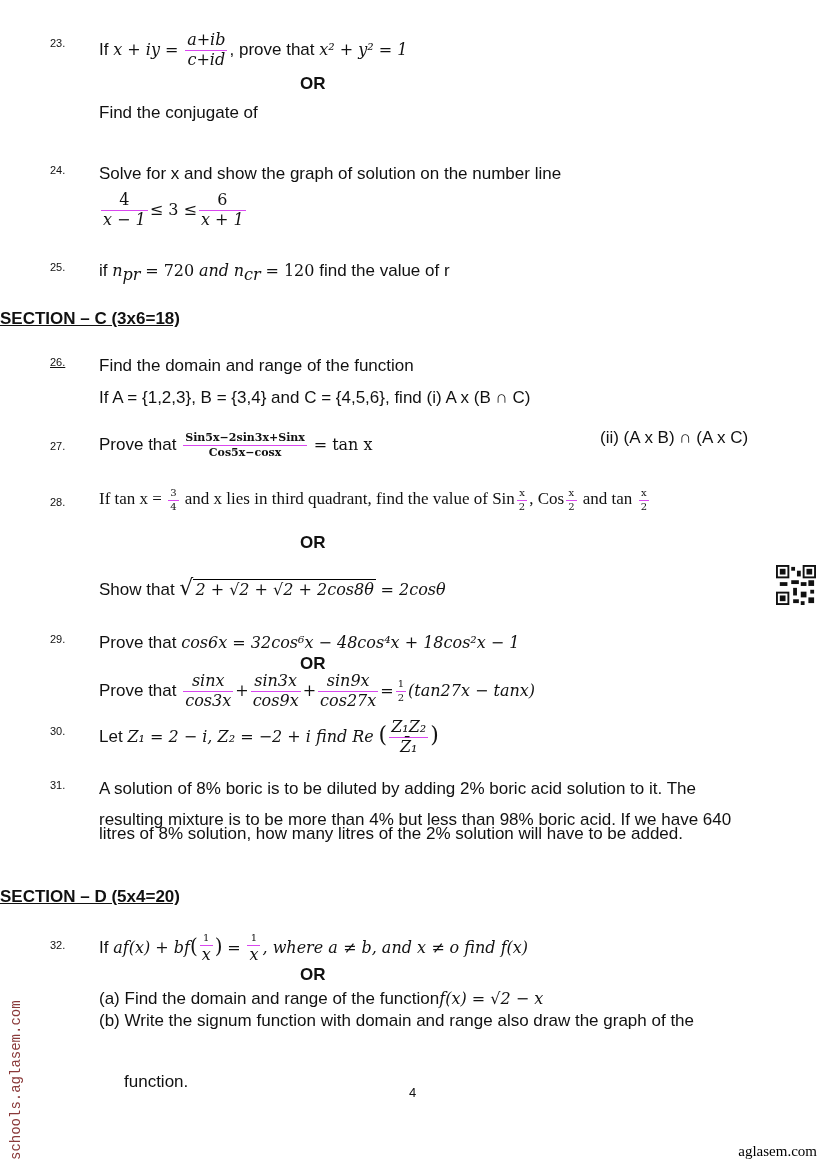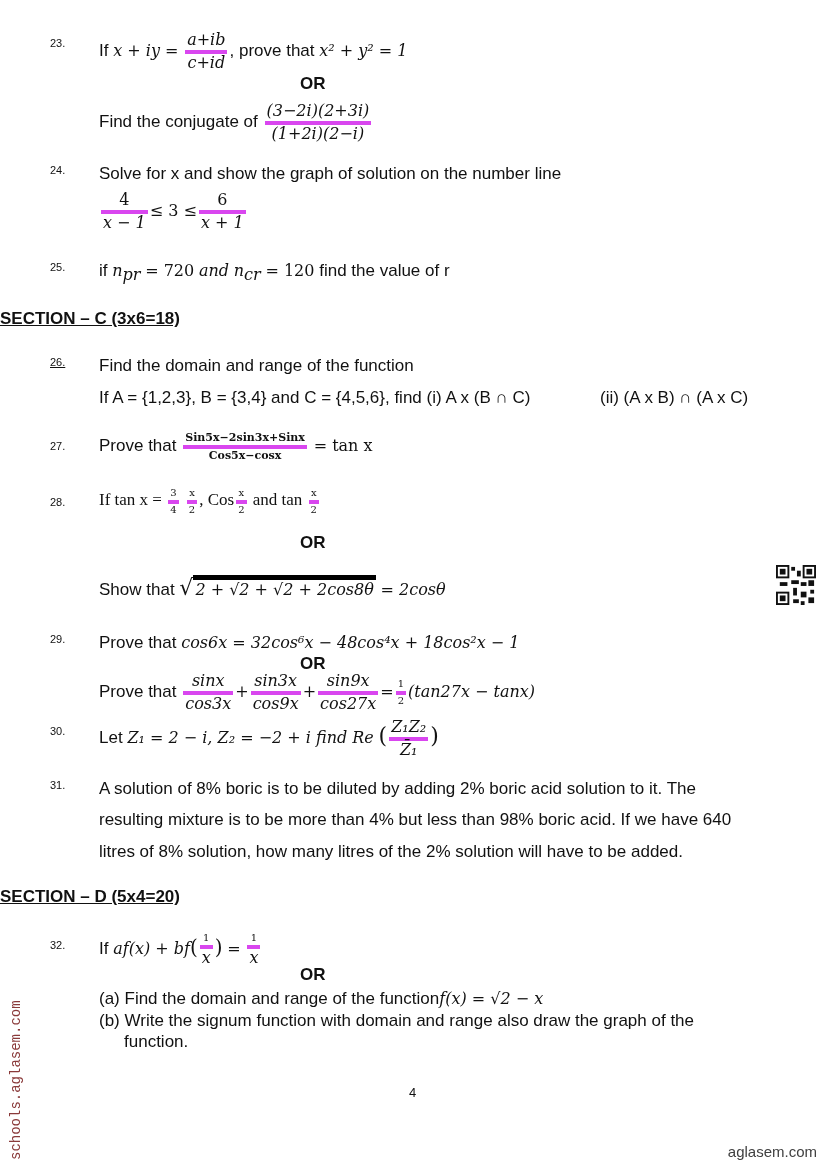--- a/index.html
+++ b/index.html
@@ -1,50 +1,49 @@
 <!DOCTYPE html>
 <html><head>
 <meta charset="utf-8">
 <style>
   html, body { margin:0; padding:0; background:#ffffff; }
   body { width:827px; height:1169px; position:relative; overflow:hidden; color:#111; font-family:"Liberation Sans", sans-serif; font-size:17px; }
-  .abs { position:absolute; white-space:nowrap; }
+  .abs { position:absolute; white-space:nowrap;margin-top:40px; }
   .qnum { position:absolute; left:50px; font-size:11px; }
   .txt { position:absolute; left:99px; font-size:17px; }
   .m { font-family:"DejaVu Serif", serif; font-style:italic; font-size:16px; }
   .mr { font-family:"DejaVu Serif", serif; font-size:16px; }
   .frac { display:inline-block; vertical-align:middle; text-align:center; font-family:"DejaVu Serif", serif; line-height:1.05; margin:0 2px; }
-  .frac .n { display:block; padding:0 2px 1px; border-bottom:4px solid #d946ef; }
+  .frac .n { display:block; padding:0 2px 1px; border-bottom:1px solid #d946ef; }
   .frac .d { display:block; padding:1px 2px 0; }
   .frac.s { font-size:10px; }
   .frac.b { font-size:17px; }
   .or { position:absolute; font-weight:bold; font-size:17px; }
   .section { position:absolute; font-weight:bold; font-size:17px; text-decoration:underline; left:0; width:827px; text-align:left; }
   .serif { font-family:"Liberation Serif", serif; font-size:17px; }
-  .sqrt { display:inline-block; border-top:5px solid #000000; padding:0 2px;text-align:center; }
+  .sqrt { display:inline-block; border-top:1px solid #000000; padding:0 2px;text-align:center; }
   .qr { position:absolute; left:776px; top:565px; width:40px; height:40px; }
   .vwater { position:absolute; left:8px; top:1160px; transform:rotate(-90deg); transform-origin:left top; font-family:"Liberation Mono", monospace; font-size:14px; color:#8a3a3a; }
-  .bwater { position:absolute; right:10px; top:1143px; font-family:Liberation Sans, sans-serif; font-size:15px; color:#404040; }
+  .bwater { position:absolute; right:10px; top:1143px; font-family:Liberation Serif, serif; font-size:15px; color:#000000; }
   .pnum { position:absolute; left:409px; top:1085px; font-size:13px; }
   sub, sup { font-size:11px; }
 </style>
 </head>
 <body>
 
 <div class="qnum" style="top:37px;">23.</div>
 <div class="txt" style="top:32px;">
   <span>If</span>
   <span class="m">x + iy =</span>
   <span class="frac s"><span class="n m">a+ib</span><span class="d m">c+id</span></span><span>, prove that</span>
   <span class="m">x² + y² = 1</span>
 </div>
 <div class="or" style="left:300px;top:74px;">OR</div>
 <div class="txt" style="top:103px;">
   <span>Find the conjugate of</span>
-  <span class="frac s"><span class="n m">(3−2i)(2+3i)</span><span class="d m">(1+2i)(2−i)</span></span>
 </div>
 
 <div class="qnum" style="top:164px;">24.</div>
 <div class="txt" style="top:164px;">Solve for x and show the graph of solution on the number line</div>
 <div class="txt" style="top:192px;">
   <span class="frac b"><span class="n mr">4</span><span class="d m">x − 1</span></span><span class="mr">≤ 3 ≤</span><span class="frac b"><span class="n mr">6</span><span class="d m">x + 1</span></span>
 </div>
 
 <div class="qnum" style="top:261px;">25.</div>
 <div class="txt" style="top:261px;">
@@ -68,21 +67,21 @@
 <div class="txt" style="top:432px;">
   <span>Prove that</span>
   <span class="frac s" style="font-size:11px;font-weight:bold;"><span class="n">Sin5x−2sin3x+Sinx</span><span class="d">Cos5x−cosx</span></span>
   <span class="mr">= tan x</span>
 </div>
 
 <div class="qnum" style="top:496px;">28.</div>
 <div class="txt serif" style="top:488px;">
   <span>If tan x =</span>
   <span class="frac s"><span class="n">3</span><span class="d">4</span></span>
-  <span class="frac s"><span class="n">x</span><span class="d">2</span></span><span>, Cos</span><span class="frac s"><span class="n">x</span><span class="d">2</span></span>
+  <span>and x lies in third quadrant, find the value of Sin</span><span class="frac s"><span class="n">x</span><span class="d">2</span></span><span>, Cos</span><span class="frac s"><span class="n">x</span><span class="d">2</span></span>
   <span>and tan</span>
   <span class="frac s"><span class="n">x</span><span class="d">2</span></span>
 </div>
 <div class="or" style="left:300px;top:533px;">OR</div>
 <div class="txt" style="top:575px;">
   <span>Show that</span>
   <span class="mr" style="font-size:22px;">√</span><span class="m sqrt">2 + √2 + √2 + 2cos8θ</span>
   <span class="m">= 2cosθ</span>
 </div>
 
@@ -125,30 +124,30 @@
 <div class="qnum" style="top:725px;">30.</div>
 <div class="txt" style="top:719px;">
   <span>Let</span>
   <span class="m">Z₁ = 2 − i, Z₂ = −2 + i find Re</span>
   <span class="mr" style="font-size:22px;">(</span><span class="frac s"><span class="n m">Z₁Z₂</span><span class="d m">Z̄₁</span></span><span class="mr" style="font-size:22px;">)</span>
 </div>
 
 <div class="qnum" style="top:779px;">31.</div>
 <div class="txt" style="top:779px;">A solution of 8% boric is to be diluted by adding 2% boric acid solution to it. The</div>
 <div class="txt" style="top:810px;">resulting mixture is to be more than 4% but less than 98% boric acid. If we have 640</div>
-<div class="txt" style="top:842px;">litres of 8% solution, how many litres of the 2% solution will have to be added.</div>
+<div class="txt" style="top:824px;">litres of 8% solution, how many litres of the 2% solution will have to be added.</div>
 
 <div class="section" style="top:887px;">SECTION – D (5x4=20)</div>
 
 <div class="qnum" style="top:939px;text-align:right;">32.</div>
 <div class="txt" style="top:933px;">
   <span>If</span>
   <span class="m">af(x) + bf</span><span class="mr" style="font-size:20px;">(</span><span class="frac s"><span class="n">1</span><span class="d m">x</span></span><span class="mr" style="font-size:20px;">)</span>
   <span class="mr">=</span>
-  <span class="frac s"><span class="n">1</span><span class="d m">x</span></span>
+  <span class="frac s"><span class="n">1</span><span class="d m">x</span></span><span class="m">, where a ≠ b, and x ≠ o find f(x)</span>
 </div>
 <div class="or" style="left:300px;top:965px;">OR</div>
 <div class="txt" style="top:989px;">
   <span>(a) Find the domain and range of the function</span><span class="m">f(x) = √2 − x</span>
 </div>
 <div class="txt" style="top:1011px;">(b) Write the signum function with domain and range also draw the graph of the</div>
 <div class="abs" style="left:124px;top:1032px;">function.</div>
 
 <div class="pnum">4</div>
 <div class="vwater">schools.aglasem.com</div>

